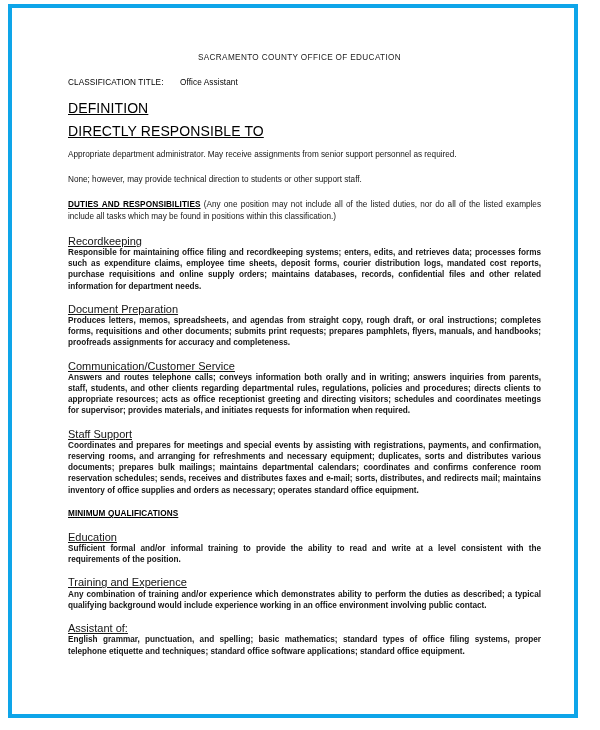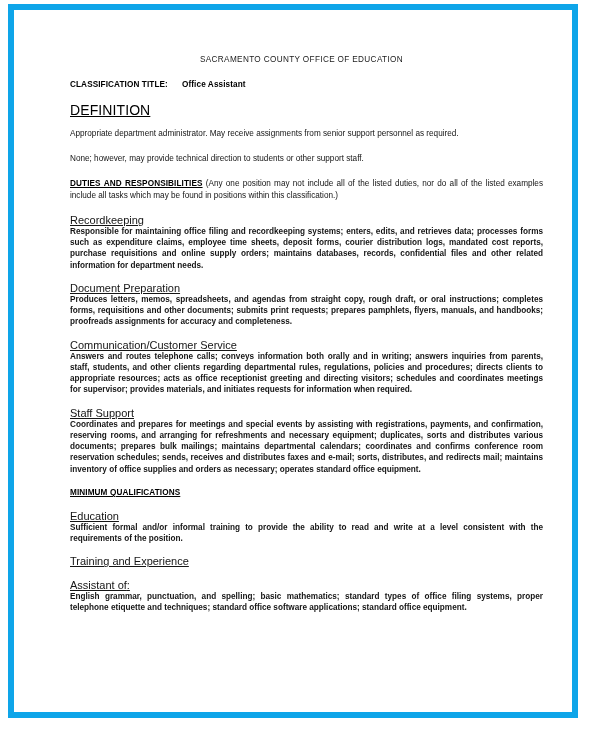--- a/index.html
+++ b/index.html
@@ -13,21 +13,21 @@
     font-family: "Liberation Sans", sans-serif;
     color: #000000;
     overflow: hidden;
   }
   .page {
     position: absolute;
     left: 8px;
     top: 4px;
     width: 570px;
     height: 714px;
-    border: 6px solid #0ea5e9;
+    border: 4px solid #0ea5e9;
     background: #ffffff;
     box-sizing: border-box;
   }
   .content {
     position: absolute;
     left: 56px;
     top: 44px;
     width: 473px;
   }
   .doc-title {
@@ -35,21 +35,21 @@
     font-size: 8.2px;
     line-height: 11px;
     letter-spacing: 0.35px;
     color: #1a1a1a;
     margin: 0 0 14px 0;
     padding-right: 10px;
   }
   .class-line {
     font-size: 8.2px;
     line-height: 11px;
-    font-weight: bold;
+    font-weight: normal;
     color: #000;
     margin: 0 0 15px 0;
     white-space: nowrap;
   }
   .class-line .label {
     display: inline-block;
     width: 112px;
     letter-spacing: 0.1px;
   }
   .class-line .value {
@@ -123,20 +123,21 @@
   <div class="content">
 
     <div class="doc-title">SACRAMENTO COUNTY OFFICE OF EDUCATION</div>
 
     <div class="class-line">
       <span class="label">CLASSIFICATION TITLE:</span><span class="value">Office Assistant</span>
     </div>
 
     <span class="sec-head">DEFINITION</span>
 
+    <span class="sec-head">DIRECTLY RESPONSIBLE TO</span>
     <p class="para">Appropriate department administrator. May receive assignments from senior support personnel as required.</p>
 
     <p class="para">None; however, may provide technical direction to students or other support staff.</p>
 
     <p class="duties-head"><span class="strong">DUTIES AND RESPONSIBILITIES</span><span> (Any one position may not include all of the listed duties, nor do all of the listed examples include all tasks which may be found in positions within this classification.)</span></p>
 
     <div class="sub-block">
       <p class="sub-head">Recordkeeping</p>
       <p class="sub-body">Responsible for maintaining office filing and recordkeeping systems; enters, edits, and retrieves data; processes forms such as expenditure claims, employee time sheets, deposit forms, courier distribution logs, mandated cost reports, purchase requisitions and online supply orders; maintains databases, records, confidential files and other related information for department needs.</p>
     </div>
@@ -158,20 +159,21 @@
 
     <span class="mq-head">MINIMUM QUALIFICATIONS</span>
 
     <div class="sub-block">
       <p class="sub-head">Education</p>
       <p class="sub-body">Sufficient formal and/or informal training to provide the ability to read and write at a level consistent with the requirements of the position.</p>
     </div>
 
     <div class="sub-block">
       <p class="sub-head">Training and Experience</p>
+      <p class="sub-body">Any combination of training and/or experience which demonstrates ability to perform the duties as described; a typical qualifying background would include experience working in an office environment involving public contact.</p>
     </div>
 
     <div class="sub-block">
       <p class="sub-head"><span>Assistant of</span><span class="nounder">:</span></p>
       <p class="sub-body">English grammar, punctuation, and spelling; basic mathematics; standard types of office filing systems, proper telephone etiquette and techniques; standard office software applications; standard office equipment.</p>
     </div>
 
   </div>
 </div>
 

